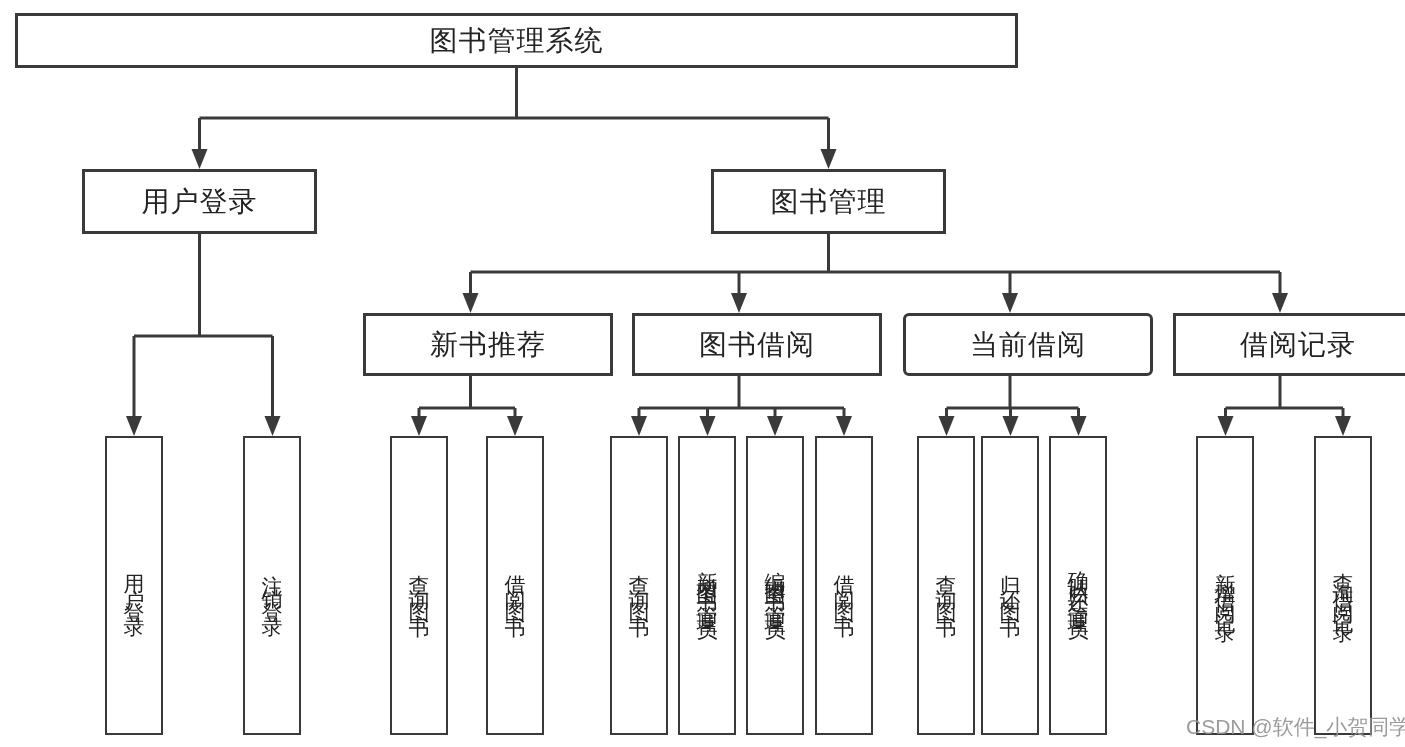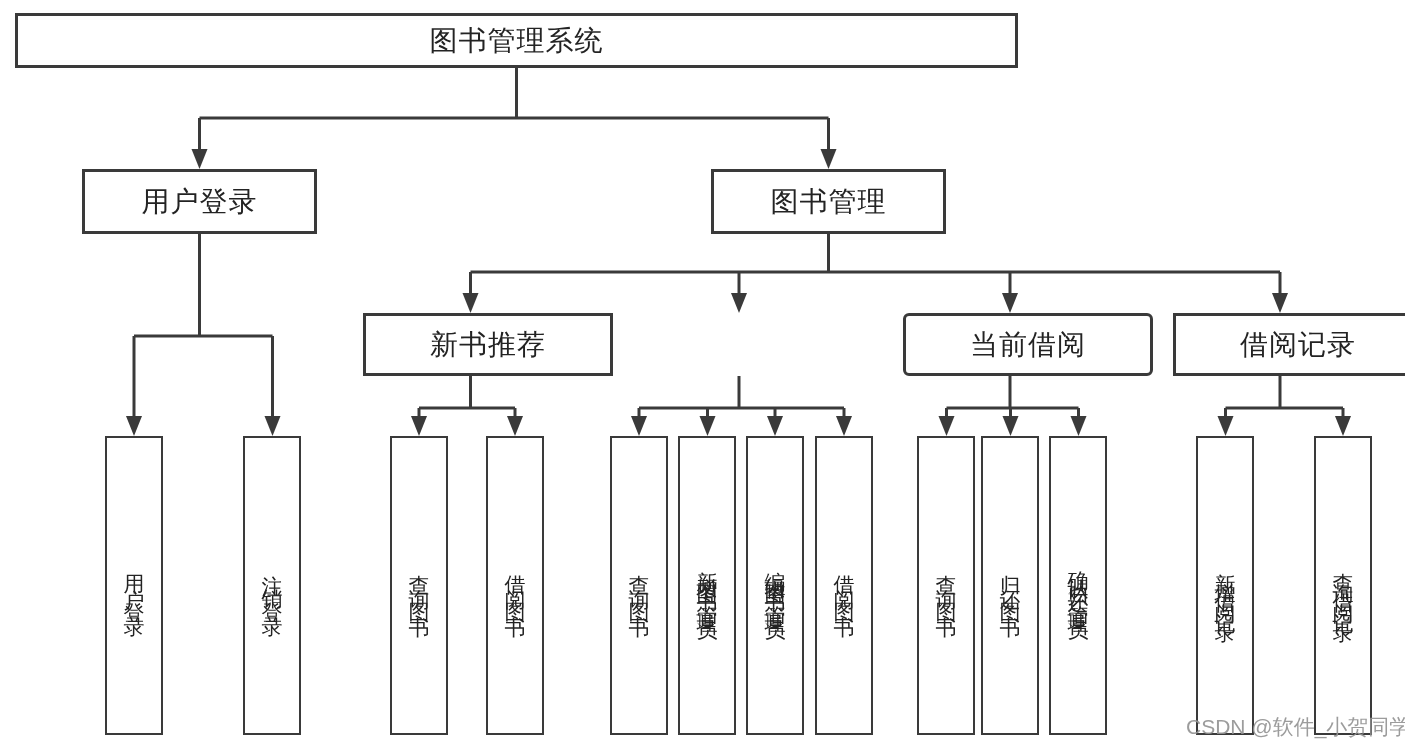--- a/index.html
+++ b/index.html
@@ -124,20 +124,23 @@
   <div class="box l2-box" style="left:82px;">
     <span class="hlabel">用户登录</span>
   </div>
   <div class="box l2-box" style="left:711px;">
     <span class="hlabel">图书管理</span>
   </div>
 
   <div class="box l3-box" style="left:363px;">
     <span class="hlabel">新书推荐</span>
   </div>
+  <div class="box l3-box" style="left:632px;">
+    <span class="hlabel">图书借阅</span>
+  </div>
   <div class="box l3-box" style="left:903px;border-radius:6px;">
     <span class="hlabel">当前借阅</span>
   </div>
   <div class="box l3-box" style="left:1173px;justify-content:center;">
     <span class="hlabel">借阅记录</span>
   </div>
 
   <div class="box leaf-box" style="left:105px;">
     <span class="vtext v4">用户登录</span>
   </div>

